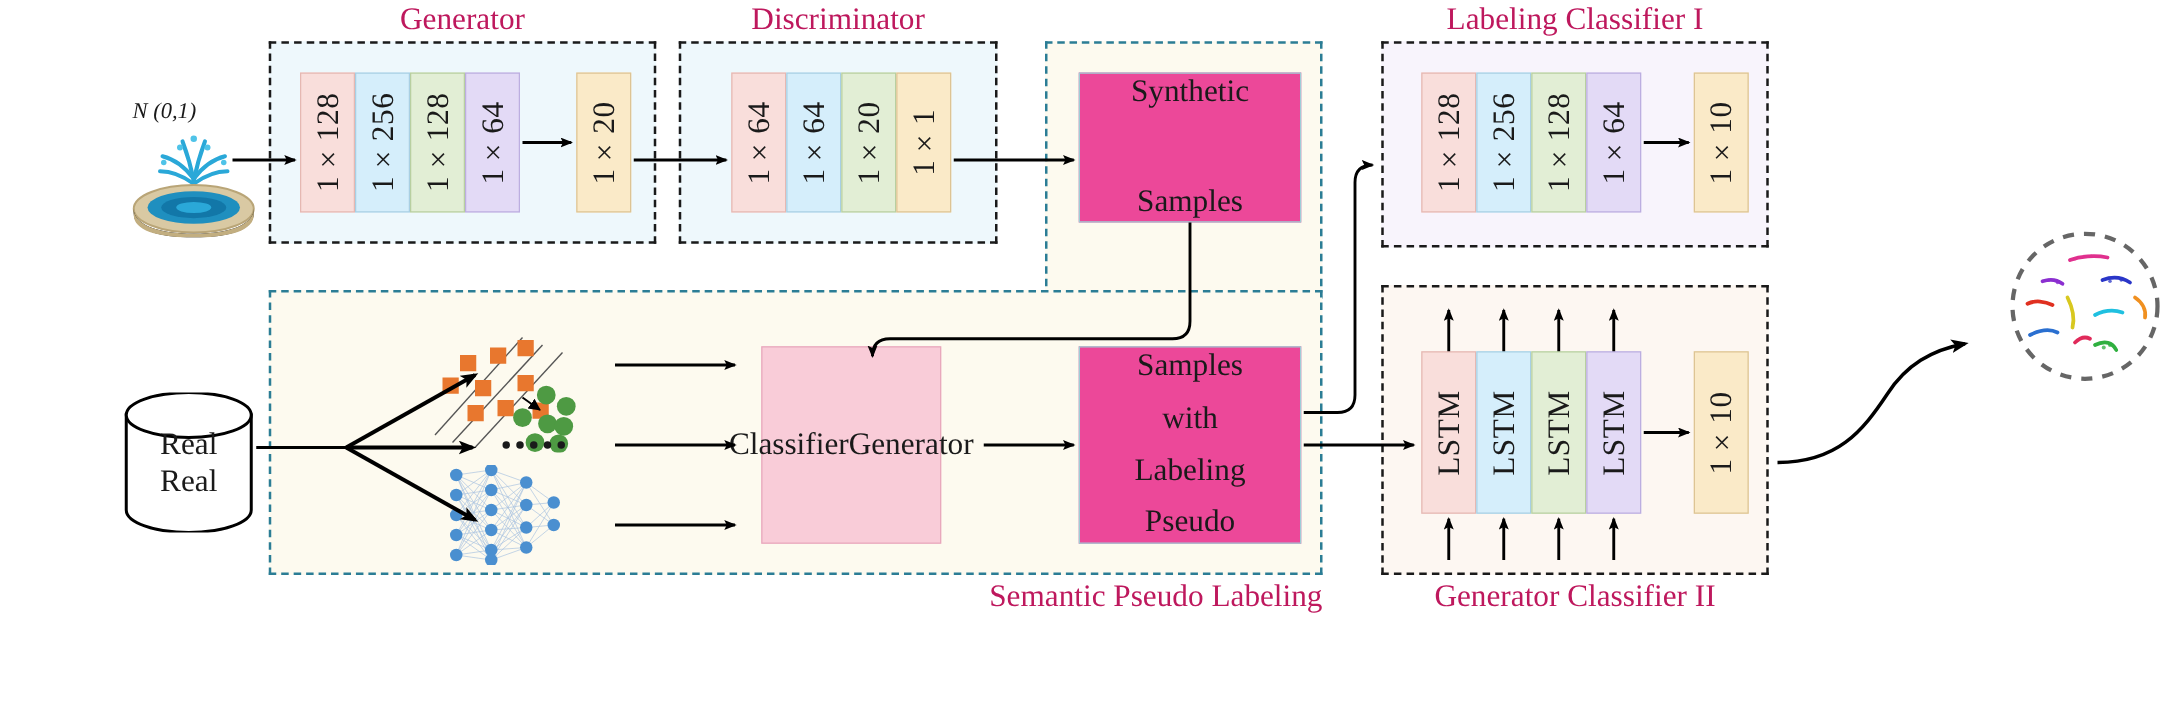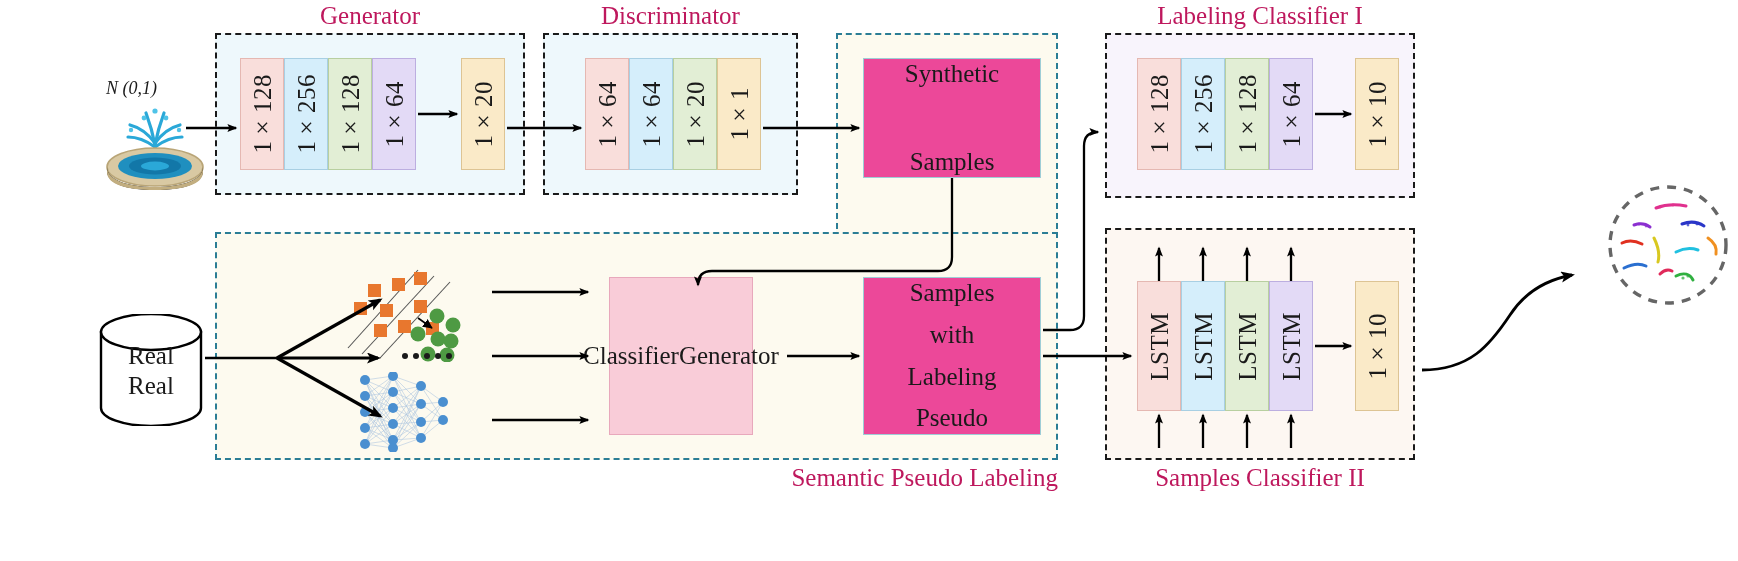--- a/index.html
+++ b/index.html
@@ -79,21 +79,21 @@
 <div class="group-dash" style="left:543px; top:33px; width:255px; height:162px; background:#eef8fc;"></div>
 <div class="group-title" style="left:543px; top:2px; width:255px;">Discriminator</div>
 
 <div class="group-dash-blue" style="left:215px; top:232px; width:843px; height:228px; background:#fdfaef;"></div>
 <div class="group-title" style="left:215px; top:464px; width:843px;text-align:right;">Semantic Pseudo Labeling</div>
 
 <div class="group-dash" style="left:1105px; top:33px; width:310px; height:165px; background:#f8f4fc;"></div>
 <div class="group-title" style="left:1105px; top:2px; width:310px;">Labeling Classifier I</div>
 
 <div class="group-dash" style="left:1105px; top:228px; width:310px; height:232px; background:#fdf7f2;"></div>
-<div class="group-title" style="left:1105px; top:464px; width:310px;">Samples Classifier II</div>
+<div class="group-title" style="left:1105px; top:464px; width:310px;">Generator Classifier II</div>
 
 <div class="noise-label" style="left:106px; top:78px; font-style:italic;">N (0,1)</div>
 
 <svg class="abs" style="left:100px; top:105px;" width="110" height="85" viewBox="0 0 110 85">
 
   <g stroke="#2aa8d8" stroke-width="3.2" fill="none" stroke-linecap="round">
     <path d="M55 40 C52 24 49 16 46 8"></path>
     <path d="M55 40 C58 24 61 16 64 8"></path>
     <path d="M55 38 C46 26 38 22 30 20"></path>
     <path d="M55 38 C64 26 72 22 80 20"></path>

